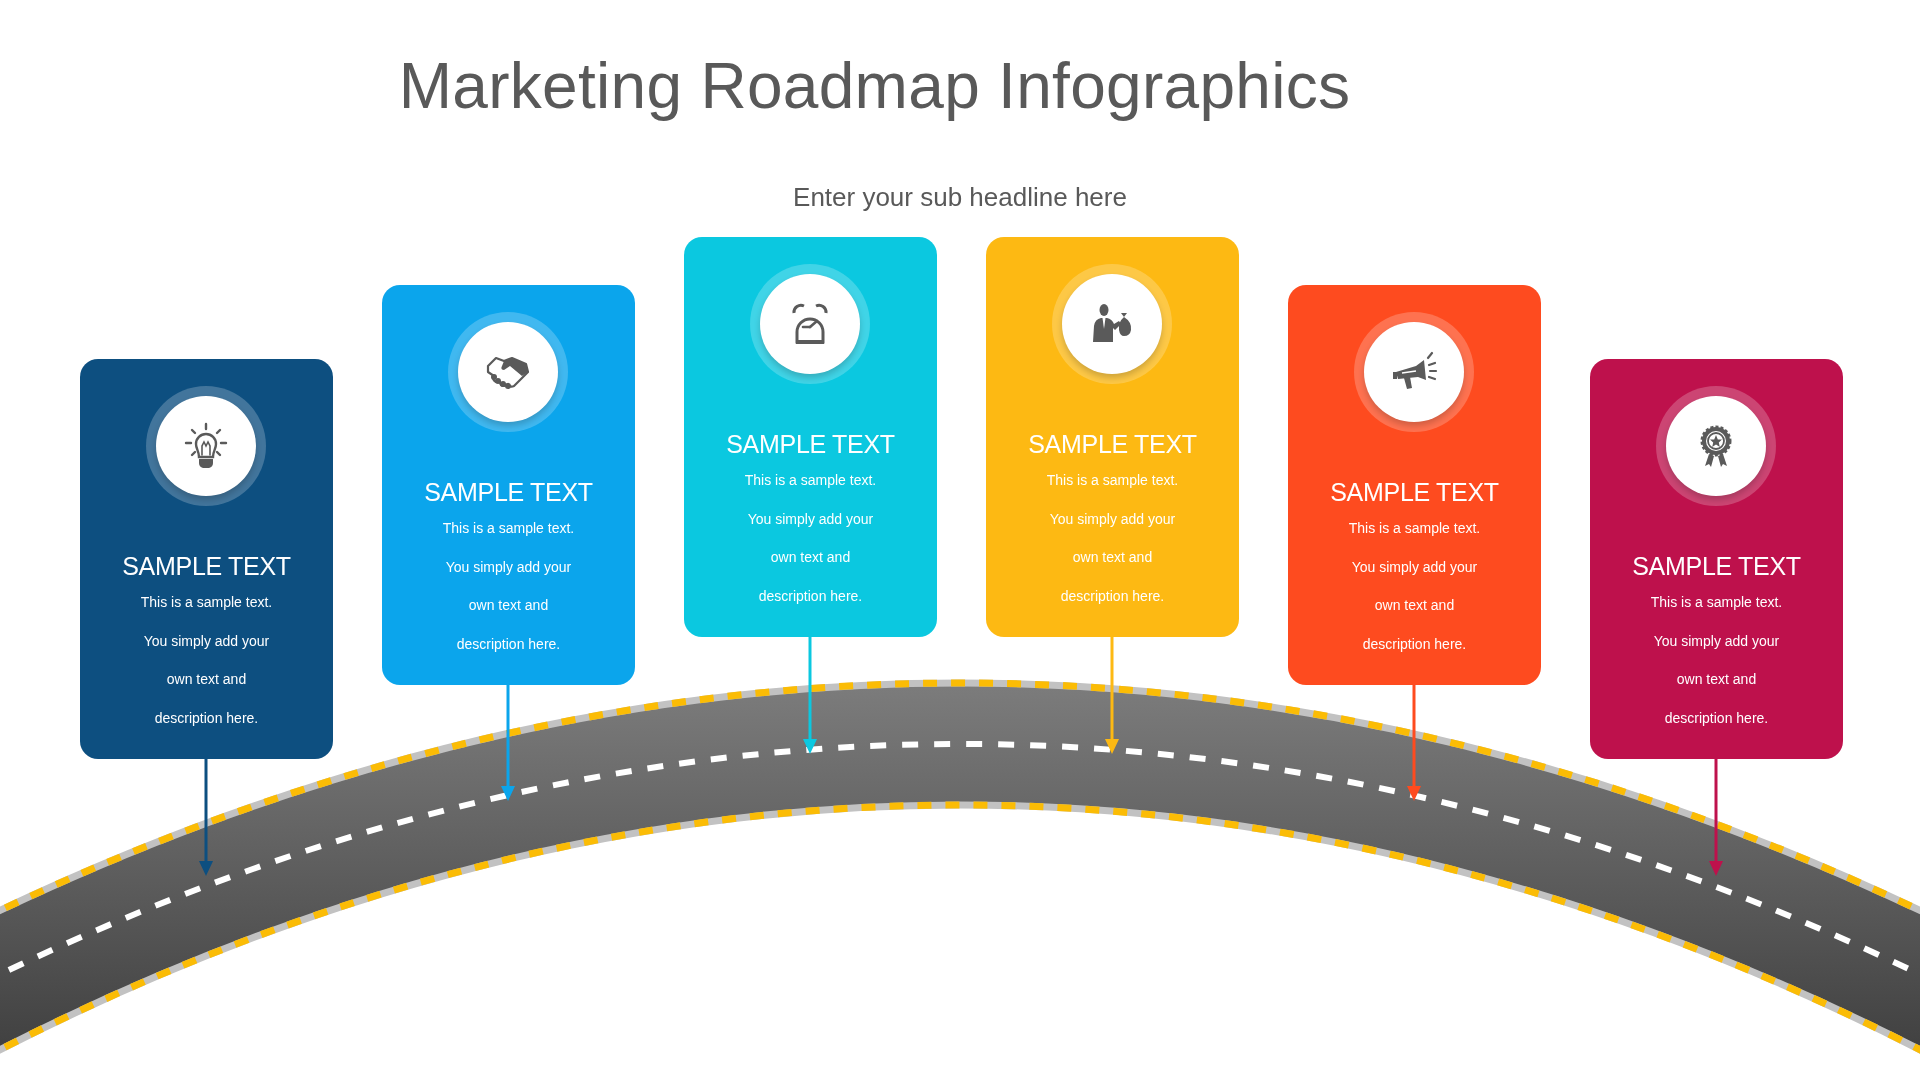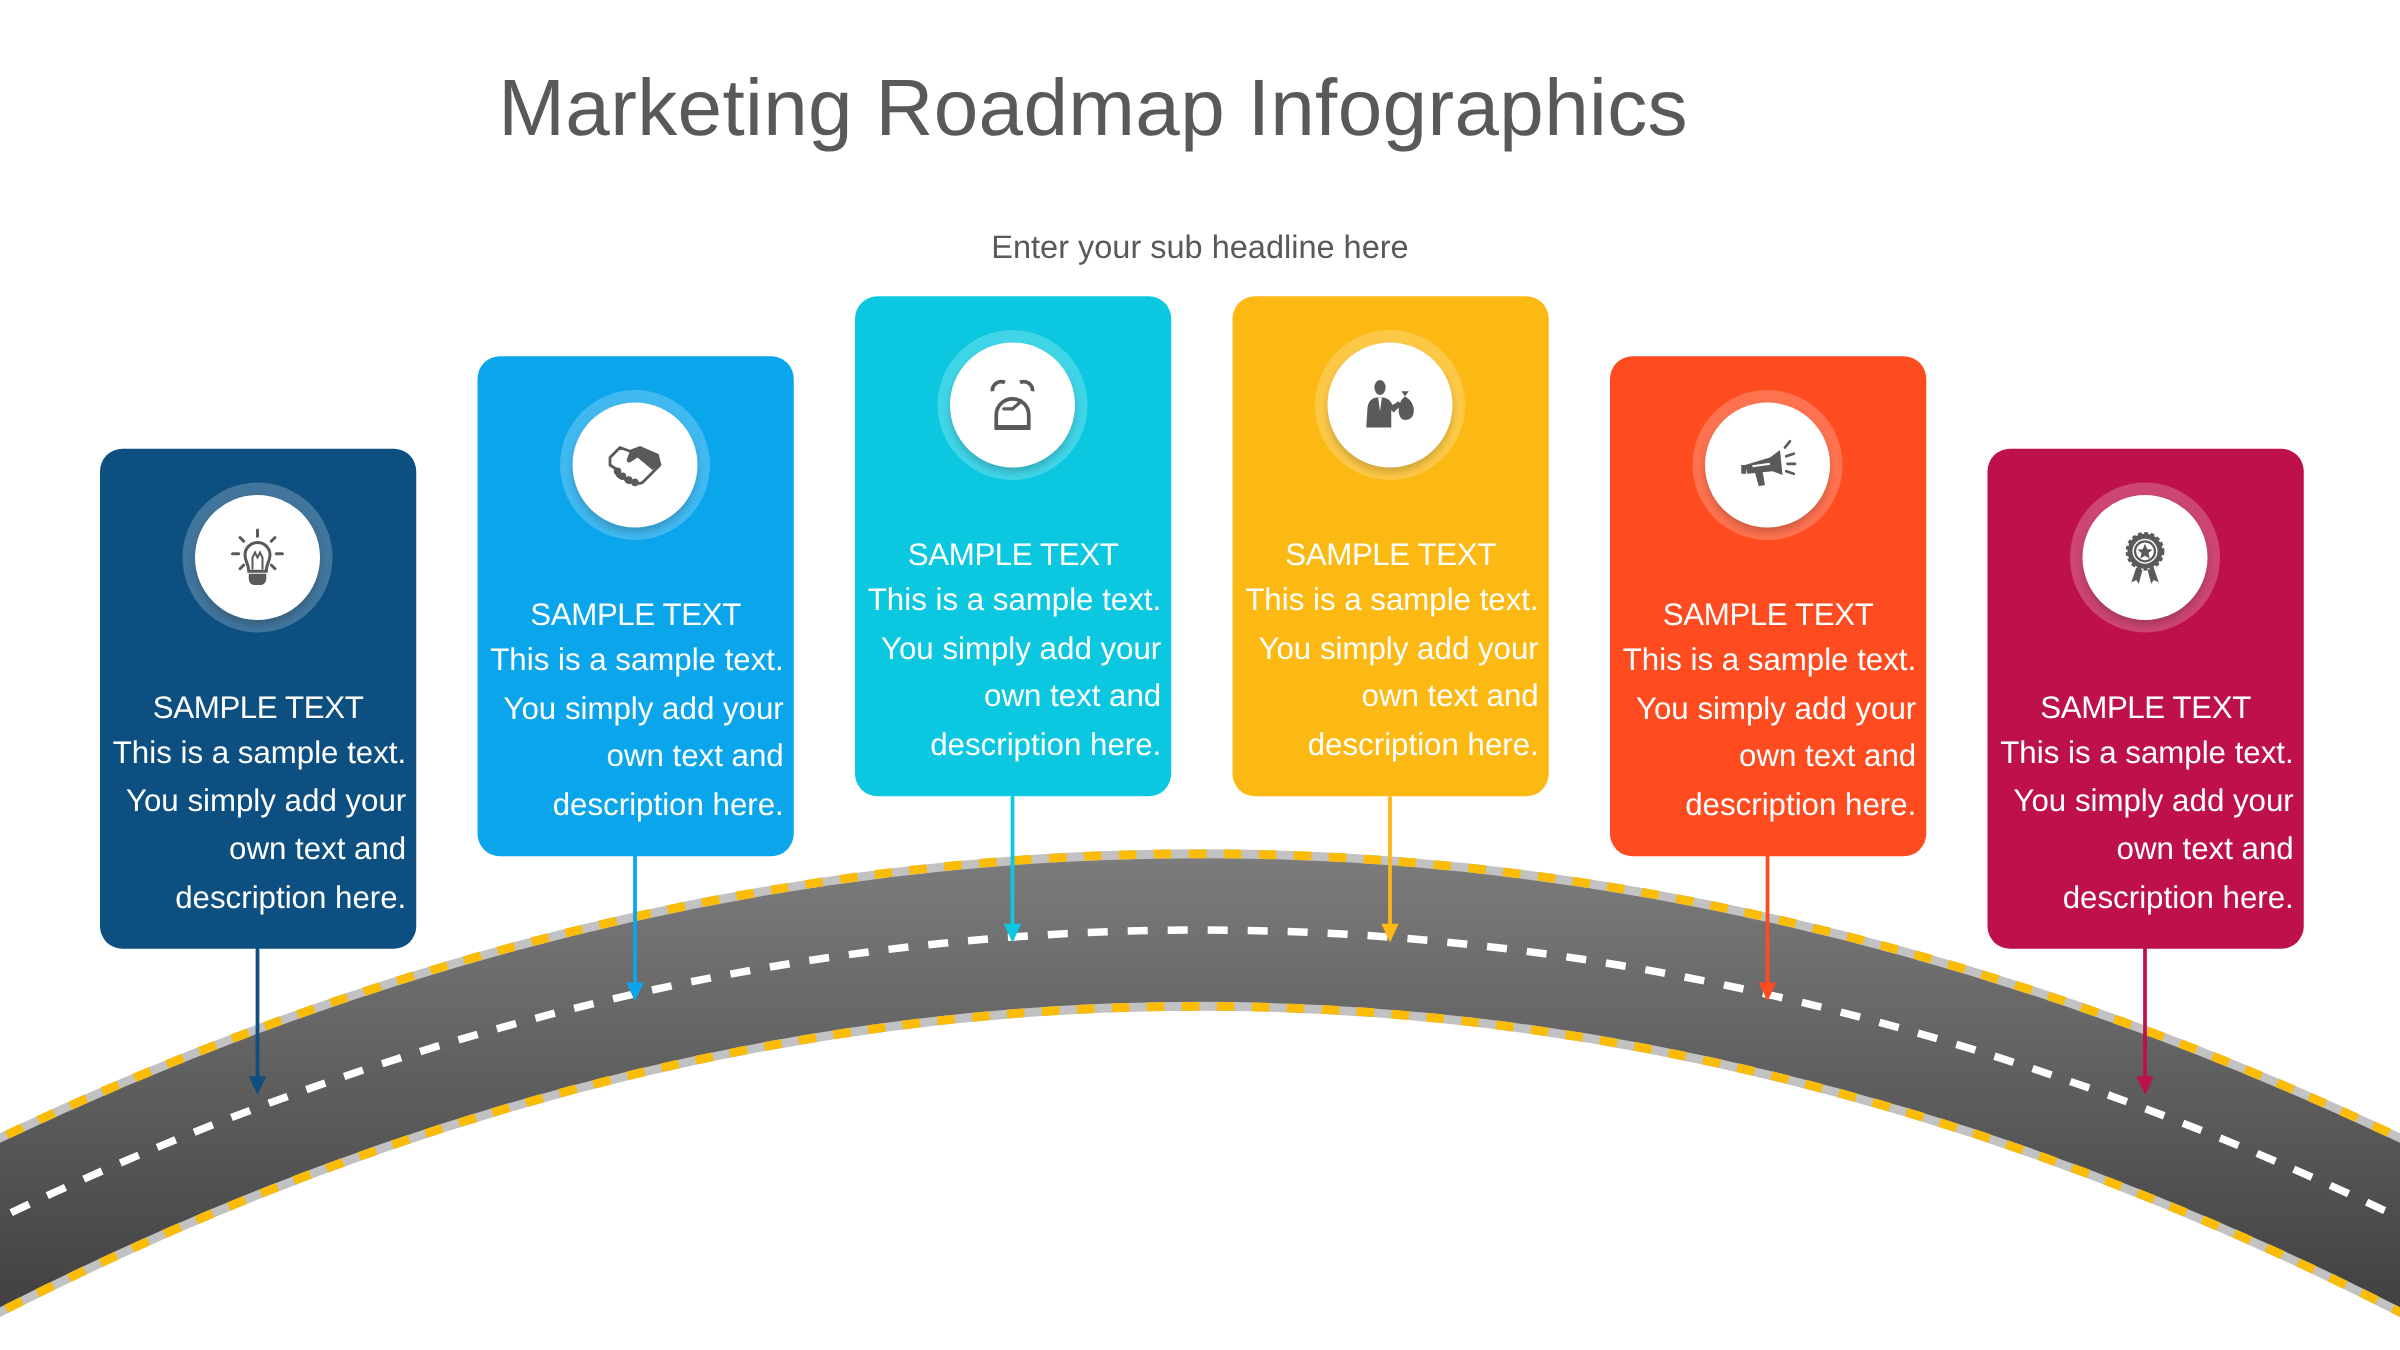--- a/index.html
+++ b/index.html
@@ -32,21 +32,21 @@
     box-shadow:0 4px 6px rgba(0,0,0,0.18);
     display:flex; align-items:center; justify-content:center;
   }
   .disc svg { width:52px; height:52px; }
   .card-title {
     position:absolute; left:0; top:192px; width:253px;
     font-size:25px; line-height:30px; font-weight:normal; letter-spacing:-0.3px;
   }
   .card-body {
     position:absolute; left:8px; top:224px; width:237px;
-    font-size:25px; line-height:38.5px;text-align:right;
+    font-size:14px; line-height:38.5px;
   }
   .card-body span { display:block; white-space:nowrap; }
 </style>
 </head>
 <body>
 
 <div class="title">Marketing Roadmap Infographics</div>
 <div class="subtitle">Enter your sub headline here</div>
 
 <svg class="road-svg" viewBox="0 0 1920 1080">

